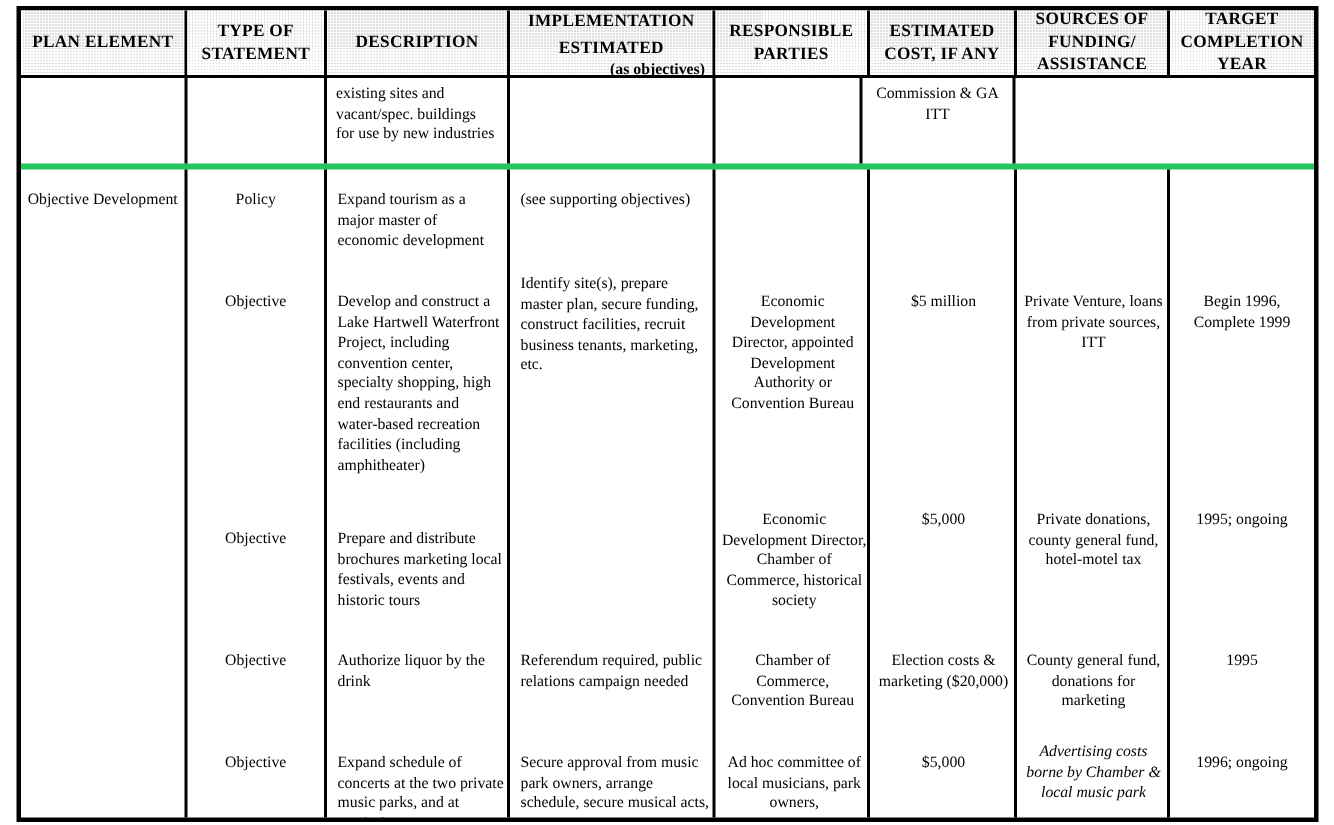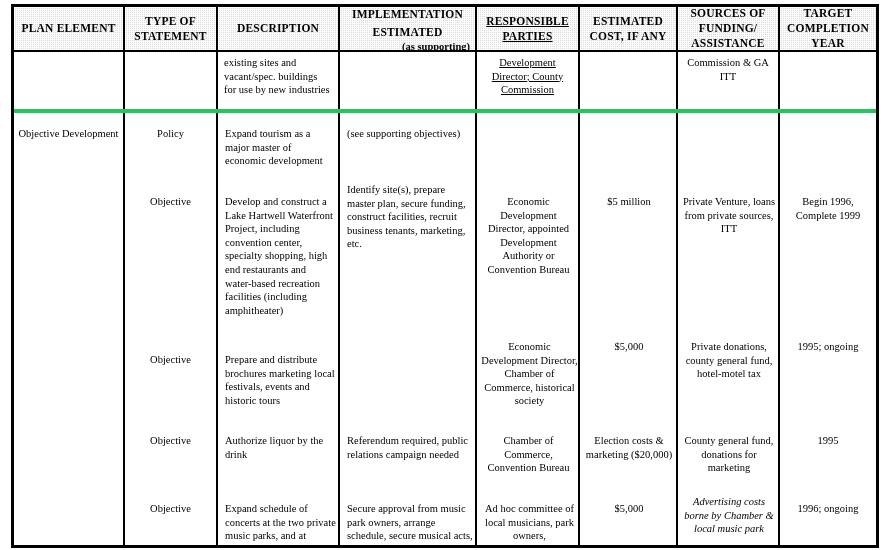--- a/index.html
+++ b/index.html
@@ -115,21 +115,21 @@
     position: relative;
     overflow: hidden;
   }
   .body-cell:last-child { border-right: none; }
 
   
   .c1 { width: 111px; }
   .c2 { width: 93px;  }
   .c3 { width: 122px; }
   .c4 { width: 137px; }
-  .c5 { width: 103px; text-decoration: underline; }
+  .c5 { width: 103px; }
   .c6 { width: 98px; align-items: center;  }
   .c7 { width: 102px; }
   .c8 { width: 96px;  }
 
   
   .blk {
     position: absolute;
     font-size: 10.5px;
     line-height: 13.6px;
     box-sizing: border-box;
@@ -156,21 +156,21 @@
       </div>
       <div class="header-cell c2">
         <span class="header-title">TYPE OF STATEMENT</span>
       </div>
       <div class="header-cell c3">
         <span class="header-title">DESCRIPTION</span>
       </div>
       <div class="header-cell c4">
         <span style="width:100%;">
           <span class="header-title">IMPLEMENTATION ESTIMATED</span>
-          <span class="header-sub">(as supporting)</span>
+          <span class="header-sub">(as objectives)</span>
         </span>
       </div>
       <div class="header-cell c5">
         <span class="header-title">RESPONSIBLE PARTIES</span>
       </div>
       <div class="header-cell c6">
         <span class="header-title">ESTIMATED COST, IF ANY</span>
       </div>
       <div class="header-cell c7">
         <span class="header-title">SOURCES OF FUNDING/ ASSISTANCE</span>
@@ -178,21 +178,20 @@
       <div class="header-cell c8">
         <span class="header-title">TARGET COMPLETION YEAR</span>
       </div>
     </div>
 
     <div class="cont-row">
       <div class="cont-cell c1 ctr"></div>
       <div class="cont-cell c2 ctr"></div>
       <div class="cont-cell c3 lft">existing sites and vacant/spec. buildings for use by new industries</div>
       <div class="cont-cell c4 lft"></div>
-      <div class="cont-cell c5 ctr">Development Director; County Commission</div>
       <div class="cont-cell c6 ctr"></div>
       <div class="cont-cell c7 ctr">Commission &amp; GA ITT</div>
       <div class="cont-cell c8 ctr"></div>
     </div>
 
     <div class="body-row">
 
       <div class="body-cell c1">
         <div class="blk plan-name">Objective Development</div>
       </div>

